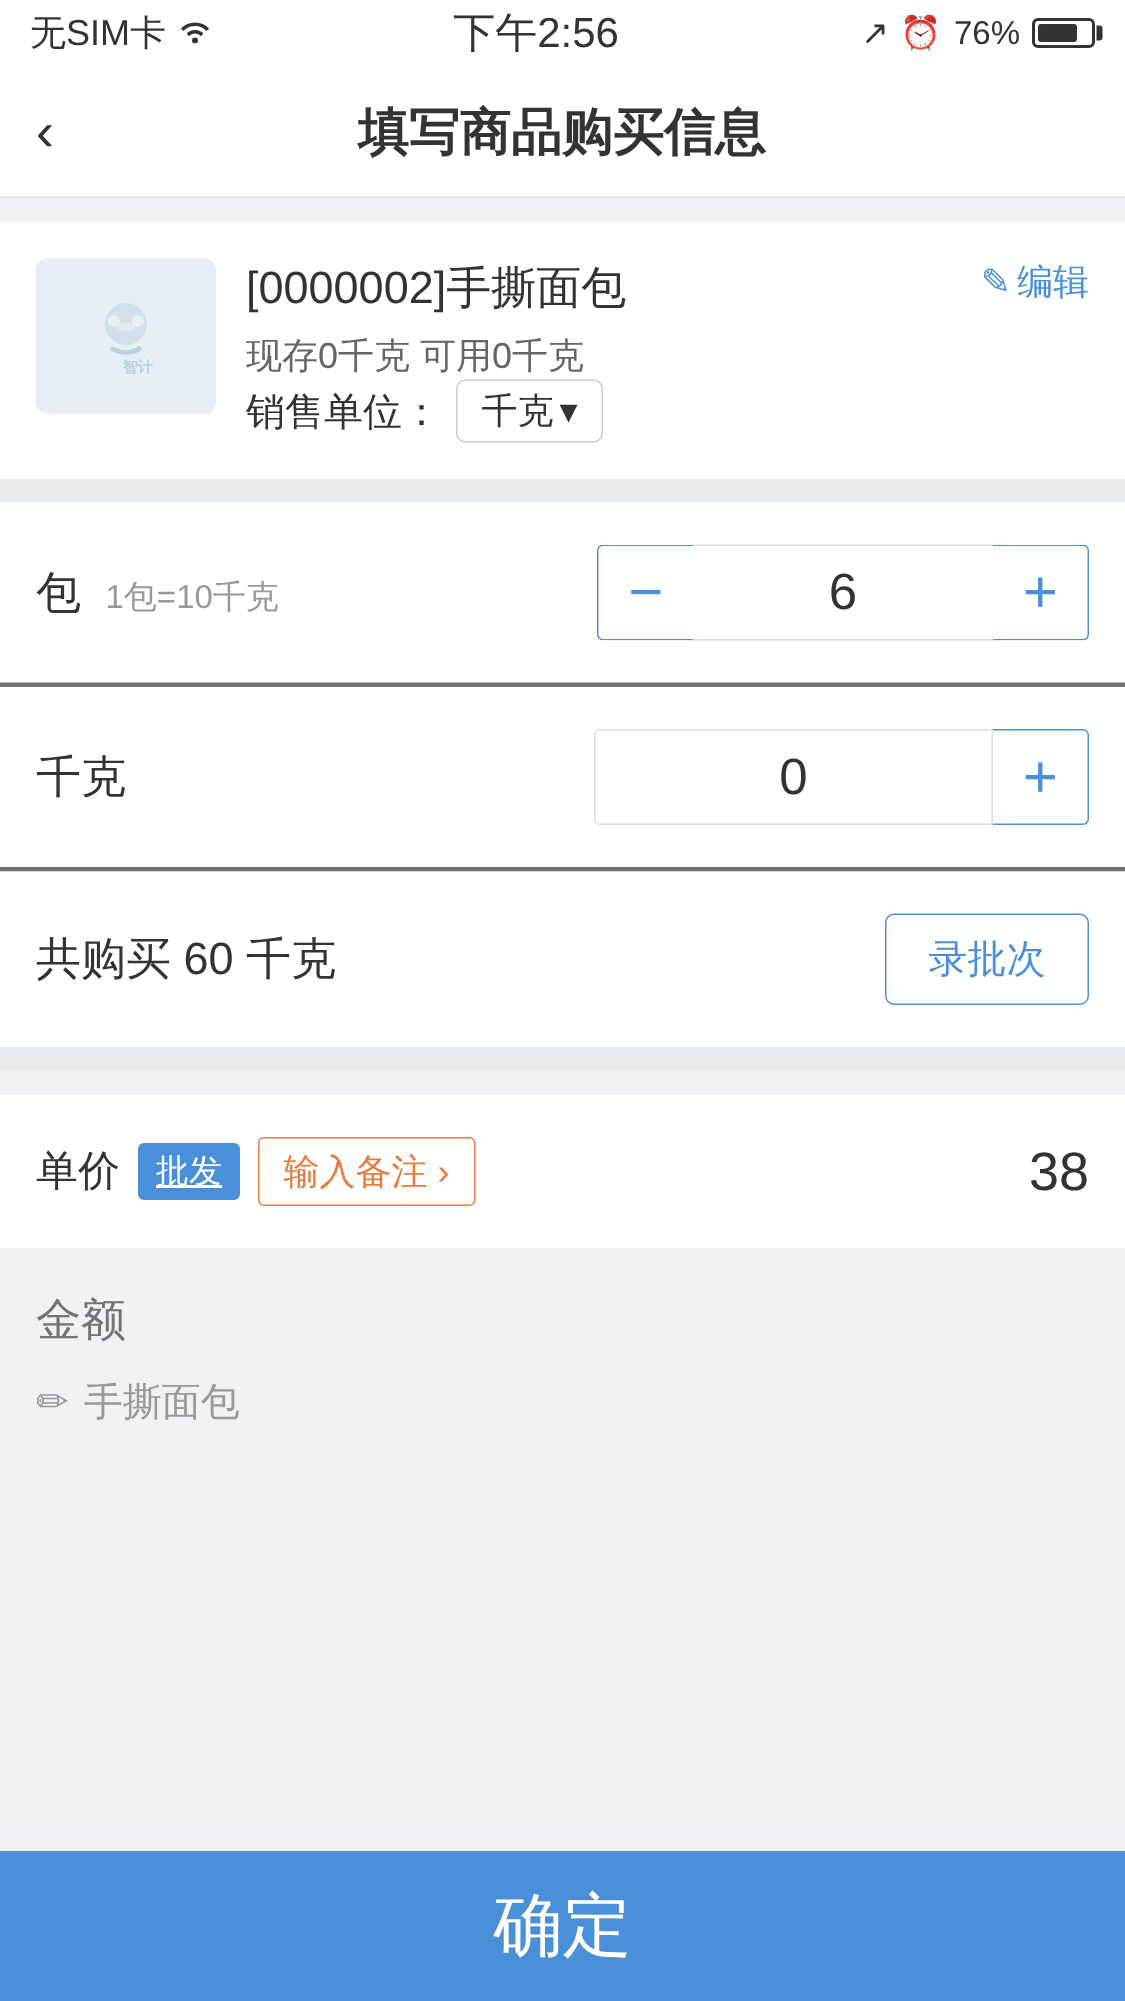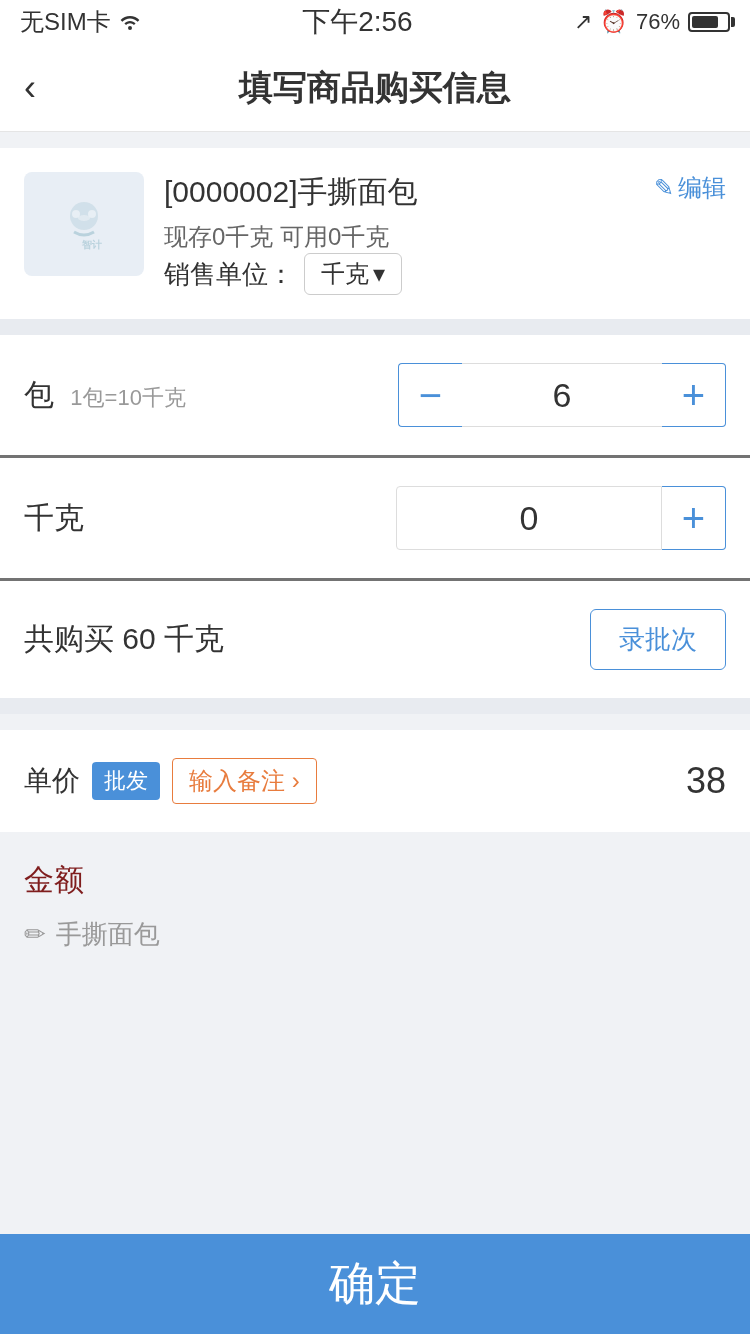--- a/index.html
+++ b/index.html
@@ -195,20 +195,21 @@
       align-items: center;
       gap: 12px;
     }
     .price-label { font-size: 28px; color: #333; }
     .price-tag {
       background: #4a90d9;
       color: #fff;
       font-size: 22px;
       padding: 4px 12px;
       border-radius: 4px;
+      text-decoration: underline;
     }
     .price-ref-btn {
       border: 1.5px solid #e87c3e;
       color: #e87c3e;
       background: #fff;
       border-radius: 4px;
       padding: 6px 16px;
       font-size: 24px;
       cursor: pointer;
       display: flex;
@@ -226,21 +227,21 @@
     .amount-section {
       background: #f0f2f5;
       padding: 28px 24px 16px;
     }
     .amount-row {
       display: flex;
       align-items: center;
       gap: 12px;
       margin-bottom: 16px;
     }
-    .amount-label { font-size: 30px; color: #7f1d1d; }
+    .amount-label { font-size: 30px; color: #737373; }
     .amount-value { font-size: 42px; color: #333; font-weight: 600; }
     .note-row {
       display: flex;
       align-items: center;
       gap: 10px;
       color: #999;
       font-size: 26px;
     }
 
     

